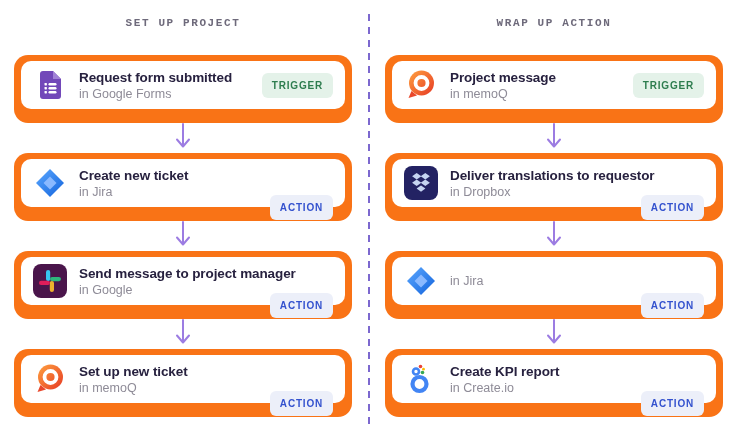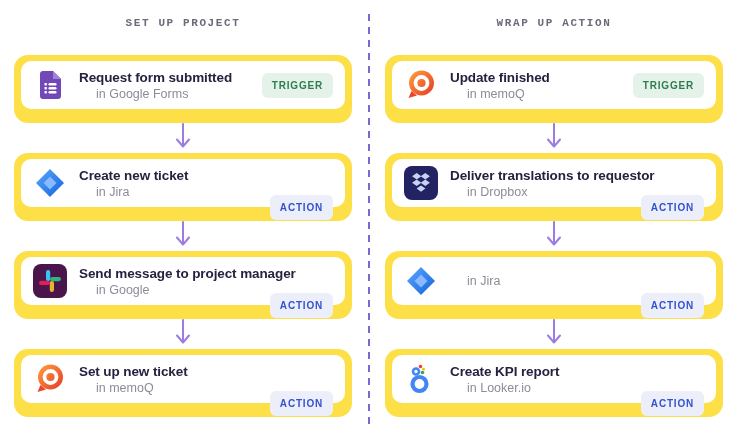--- a/index.html
+++ b/index.html
@@ -12,33 +12,33 @@
     background:repeating-linear-gradient(to bottom,#7C68CF 0 7px,transparent 7px 13px);
   }
   .col{position:absolute;top:0;width:338px;display:flex;flex-direction:column;}
   .col.left{left:14px;}
   .col.right{left:385px;}
   .col-header{
     margin-top:17px;height:15px;text-align:center;
     font-size:11px;font-weight:bold;letter-spacing:1.6px;color:#6E6A7B;font-family:Liberation Mono, monospace;
   }
   .step{
-    height:68px;border-radius:14px;background:#fde047;
+    height:68px;border-radius:14px;background:#f97316;
     padding:6px 7px 0 7px;box-sizing:border-box;flex:none;
   }
   .step.first{margin-top:23px;}
   .step-inner{
     height:48px;background:#ffffff;border-radius:10px;
     display:flex;align-items:center;gap:12px;padding:0 12px;
   }
   .icon{width:34px;height:34px;flex:none;display:flex;align-items:center;justify-content:center;}
   .icon svg{display:block;}
   .texts{display:flex;flex-direction:column;gap:2px;min-width:0;}
   .title{font-size:13.5px;font-weight:bold;color:#27213F;letter-spacing:-0.1px;white-space:nowrap;}
-  .app{font-size:12.5px;color:#8E8B97;white-space:nowrap;margin-left:17px;}
+  .app{font-size:12.5px;color:#8E8B97;white-space:nowrap;}
   .badge{
     margin-left:auto;flex:none;font-size:10px;font-weight:bold;letter-spacing:0.8px;
     padding:7px 10px;border-radius:6px;text-align:center;
   }
   .badge.trigger{color:#2E7D4F;background:#E4F2E9;}
   .badge.action{color:#3452CE;background:#ECEFF9;margin-top:48px;}
   .arrow-wrap{height:30px;display:flex;align-items:center;justify-content:center;flex:none;}
 </style>
 </head>
 <body>
@@ -167,21 +167,21 @@
             <stop offset="0" stop-color="#FFA13F"></stop>
                 <stop offset="1" stop-color="#E63A24"></stop>
           </linearGradient>
             </defs>
           <path d="M7.5,23 L4.5,30 L13,27.5 z" fill="#E9472B"></path>
           <circle cx="17.5" cy="15" r="12.5" fill="url(#mq2)"></circle>
           <circle cx="17.5" cy="15" r="6" fill="none" stroke="#ffffff" stroke-width="3.8"></circle>
         </svg>
       </span>
       <div class="texts">
-        <div class="title">Update finished</div>
+        <div class="title">Project message</div>
         <div class="app">in memoQ</div>
       </div>
       <span class="badge trigger">TRIGGER</span>
     </div>
   </div>
 
   <div class="arrow-wrap">
     <svg width="16" height="30" viewBox="0 0 16 30" fill="none" stroke="#9C7CE2" stroke-width="2" stroke-linecap="round" stroke-linejoin="round">
       <path d="M8,1 V23 M2,16.5 L8,23.5 L14,16.5"></path>
     </svg>
@@ -248,18 +248,18 @@
         <svg width="34" height="34" viewBox="0 0 34 34">
           <circle cx="15.5" cy="22" r="7" fill="none" stroke="#4285F4" stroke-width="4.2"></circle>
           <circle cx="12" cy="9.5" r="3" fill="none" stroke="#4285F4" stroke-width="2.6"></circle>
           <circle cx="16.5" cy="4.5" r="1.8" fill="#EA4335"></circle>
           <circle cx="19.5" cy="7.2" r="1.4" fill="#FBBC04"></circle>
           <circle cx="18.5" cy="10.5" r="1.8" fill="#34A853"></circle>
         </svg>
       </span>
       <div class="texts">
         <div class="title">Create KPI report</div>
-        <div class="app">in Looker.io</div>
+        <div class="app">in Create.io</div>
       </div>
       <span class="badge action">ACTION</span>
     </div>
   </div>
 </div>
 
 </body></html>

